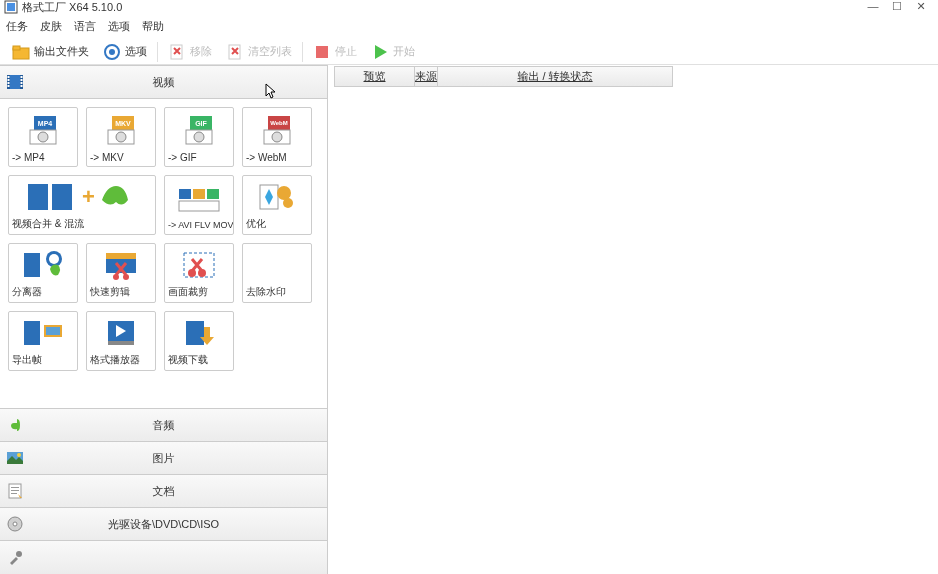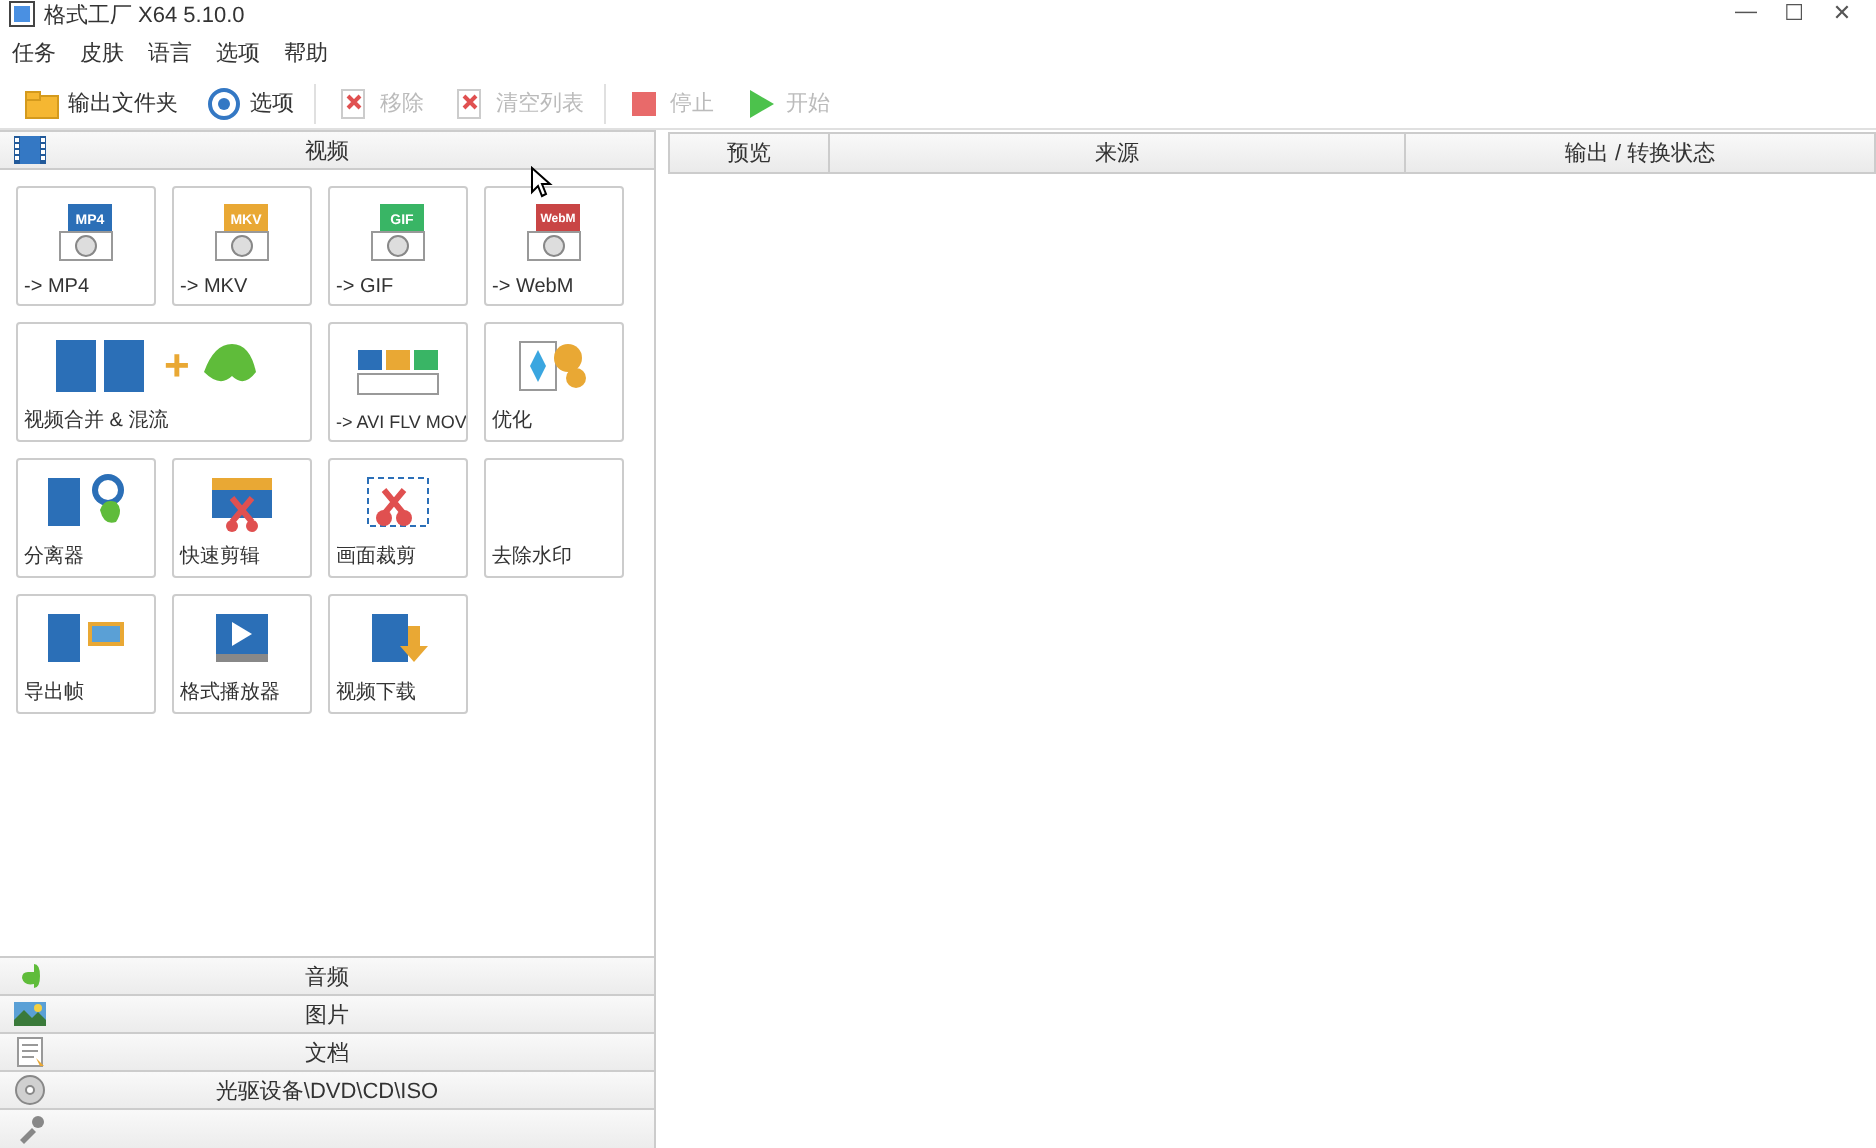--- a/index.html
+++ b/index.html
@@ -11,30 +11,30 @@
 .titlebar .win-controls span { width: 14px; text-align: center; font-size: 11px; color: #555; cursor: pointer; }
 .menubar { height: 20px; display: flex; align-items: flex-start; padding-left: 6px; gap: 12px; background: #fff; }
 .menubar .menu-item { font-size: 11px; color: #333; cursor: pointer; }
 .toolbar { height: 26px; display: flex; align-items: center; padding-left: 6px; gap: 2px; background: #fff; border-bottom: 1px solid #e0e0e0; }
 .toolbar .tbtn { display: flex; align-items: center; gap: 4px; padding: 2px 6px; font-size: 11px; cursor: pointer; }
 .toolbar .tbtn.disabled { color: #bbb; cursor: default; }
 .toolbar .tbtn .ticon { width: 18px; height: 18px; }
 .toolbar .tsep { width: 1px; height: 20px; background: #e0e0e0; margin: 0 2px; }
 .main { flex: 1; display: flex; overflow: hidden; }
 .leftpanel { width: 328px; display: flex; flex-direction: column; border-right: 1px solid #ccc; }
-.accordion-header { height: 20px; background: linear-gradient(#f9f9f9, #ececec); border: 1px solid #ccc; border-left: none; border-right: none; display: flex; align-items: center; padding-left: 6px; cursor: pointer; position: relative; }
+.accordion-header { height: 34px; background: linear-gradient(#f9f9f9, #ececec); border: 1px solid #ccc; border-left: none; border-right: none; display: flex; align-items: center; padding-left: 6px; cursor: pointer; position: relative; }
 .accordion-header:not(:first-child) { margin-top: -1px; }
 .accordion-header .acc-icon { width: 18px; height: 18px; margin-right: 4px; display: inline-flex; align-items: center; justify-content: center; }
 .accordion-header .acc-label { position: absolute; left: 50%; transform: translateX(-50%); font-size: 11px; color: #333; }
 .accordion-content { flex: 1; padding: 8px; display: grid; grid-template-columns: repeat(4, 70px); grid-auto-rows: 60px; gap: 8px; align-content: start; justify-content: start; overflow: hidden; background: #fff; }
 .grid-item { border: 1px solid #ccc; border-radius: 2px; display: flex; flex-direction: column; align-items: flex-start; padding: 3px; cursor: pointer; background: #fff; overflow: hidden; justify-content: flex-end; }
 .grid-item.wide { grid-column: span 2; }
 .grid-item .gi-icon { flex: 1; width: 100%; display: flex; align-items: center; justify-content: center; }
 .grid-item .gi-label { font-size: 10px; color: #333; white-space: nowrap; padding-top: 2px; }
-.rightpanel { flex: 1; display: flex; flex-direction: column; padding-left: 6px; }
+.rightpanel { flex: 1; display: flex; flex-direction: row; padding-left: 6px; text-decoration: underline; }
 .listheader { height: 21px; display: flex; background: linear-gradient(#f9f9f9, #eaeaea); border: 1px solid #ccc; margin-top: 1px; }
 .listheader .col { border-right: 1px solid #ccc; display: flex; align-items: center; justify-content: center; font-size: 11px; color: #333; }
 .listheader .col:last-child { border-right: none; text-align: center; }
 .listarea { flex: 1; background: #fff; }
 .cursor { position: absolute; left: 263px; top: 83px; width: 14px; height: 18px; pointer-events: none; }
 svg { display: block; }
 </style>
 </head>
 <body>
 

